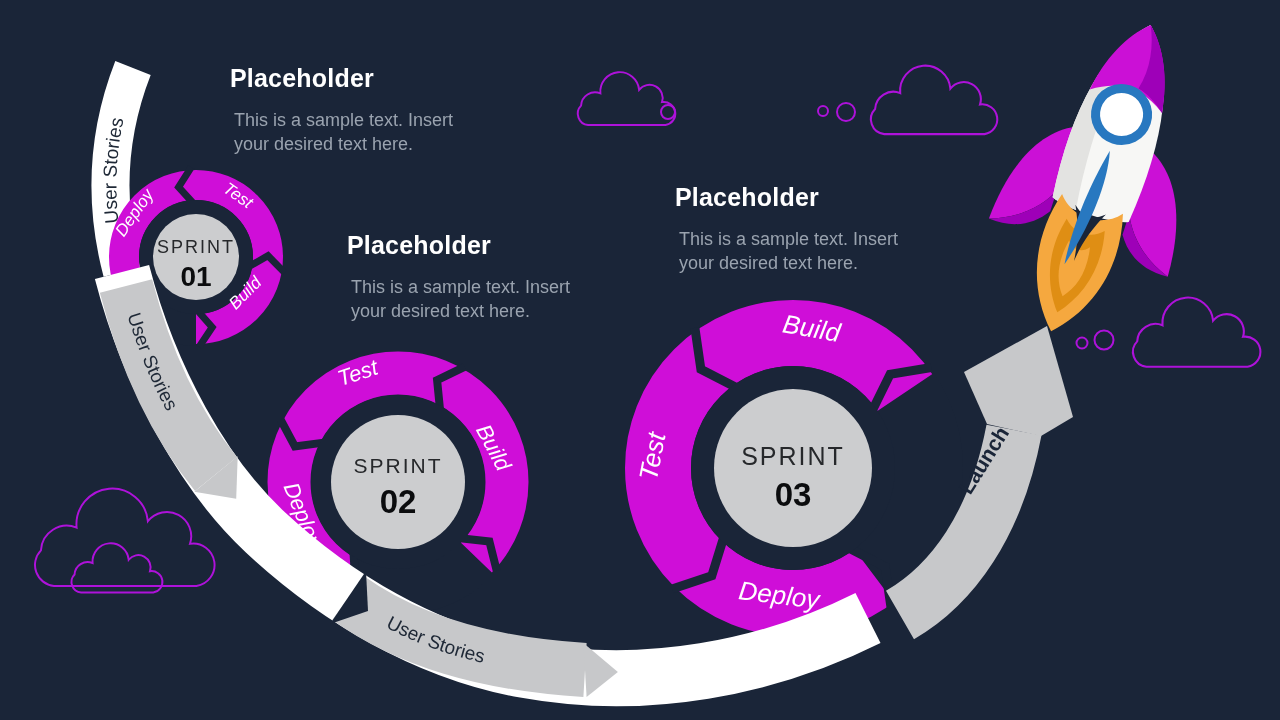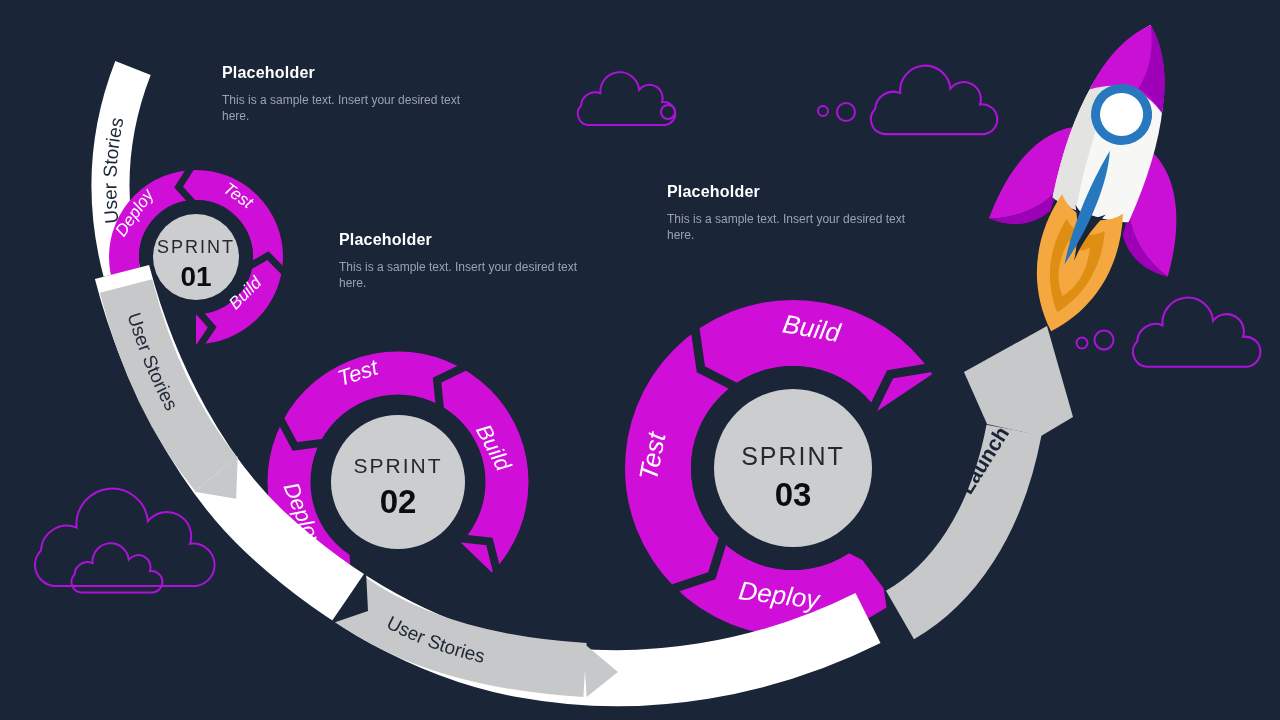--- a/index.html
+++ b/index.html
@@ -4,25 +4,25 @@
 <style>
   html,body{margin:0;padding:0;background:#1A2538;}
   .slide{
     position:relative;width:1280px;height:720px;overflow:hidden;
     background:#1A2538;
     font-family:"Liberation Sans", sans-serif;
   }
   .slide svg{position:absolute;left:0;top:0;}
   .ph{position:absolute;width:255px;}
   .ph h2{
-    margin:0 0 11px 4px;color:#FFFFFF;font-size:16px;font-weight:bold;
+    margin:0 0 11px 12px;color:#FFFFFF;font-size:25px;font-weight:bold;
     letter-spacing:.2px;
   }
   .ph p{
-    margin:4px;color:#9AA3AF;font-size:12px;line-height:1.33;
+    margin:16px;color:#9AA3AF;font-size:18px;line-height:1.33;
   }
   #ph1{left:218px;top:64px;}
   #ph2{left:335px;top:231px;}
   #ph3{left:663px;top:183px;}
   text{font-family:"Liberation Sans", sans-serif;}
   .flowlab{fill:#1E2836;font-size:19px;}
   .seg{fill:#FFFFFF;font-style:italic;}
   .sprintword{fill:#26282B;letter-spacing:2px;}
   .sprintnum{fill:#0B0C0E;font-weight:bold;}
 </style>

